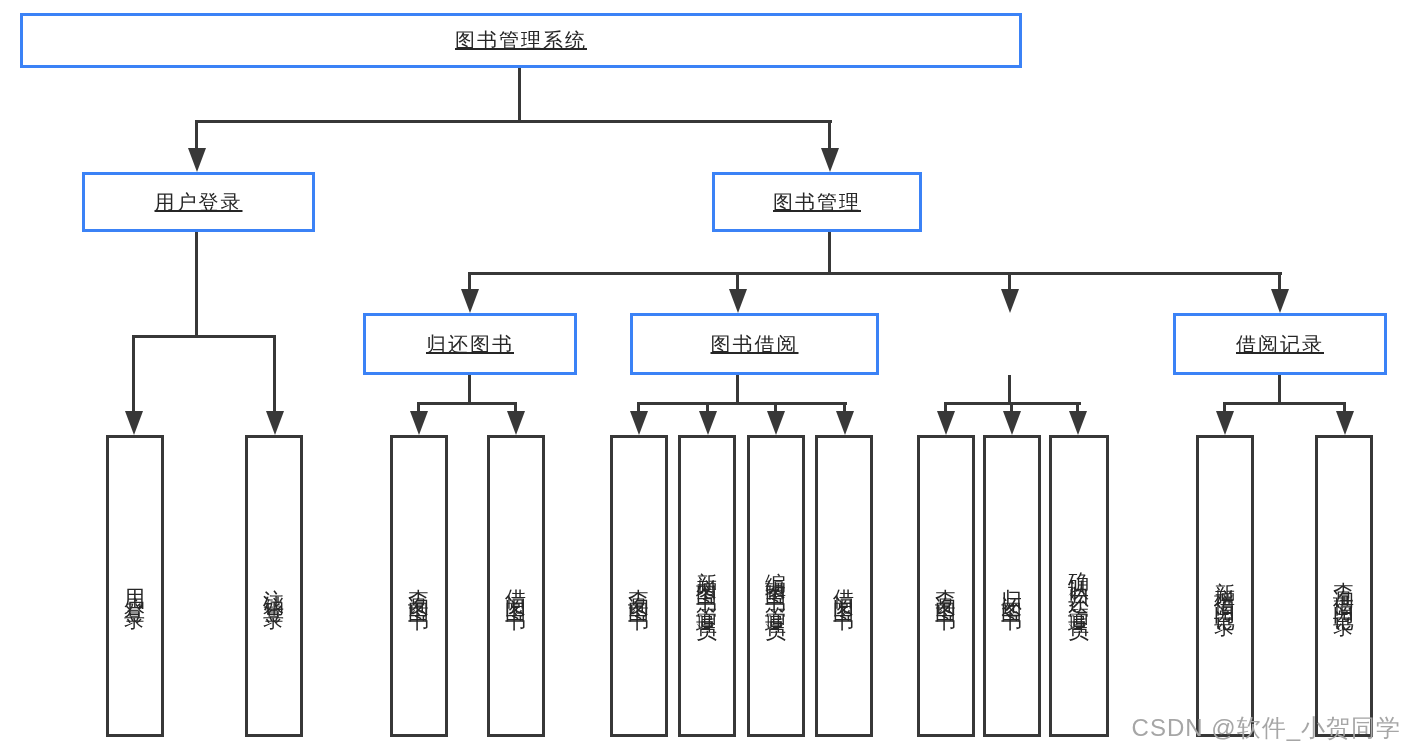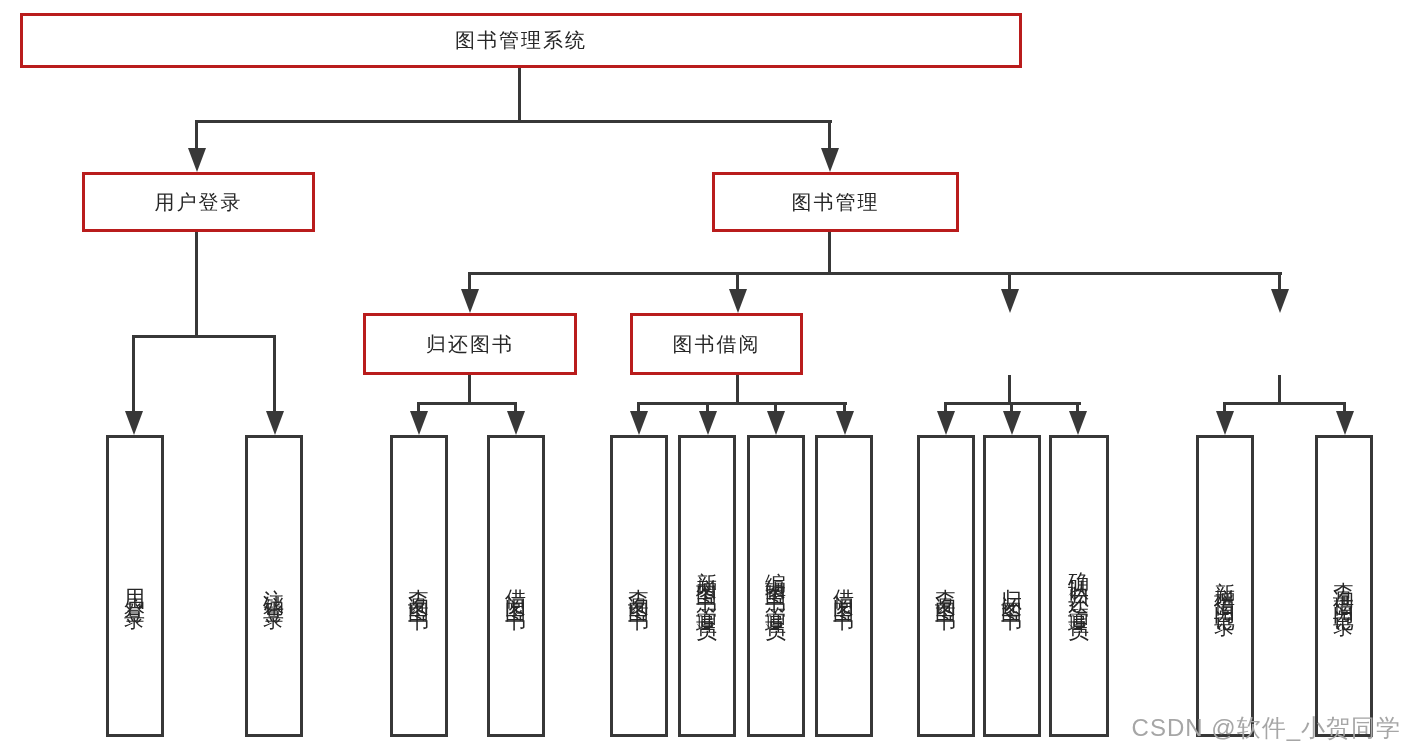--- a/index.html
+++ b/index.html
@@ -3,22 +3,22 @@
 <meta charset="utf-8">
 <style>
   html,body{margin:0;padding:0;background:#ffffff;}
   .canvas{
     position:relative;width:1405px;height:747px;background:#ffffff;
     font-family:"Liberation Sans","DejaVu Sans",sans-serif;
     color:#262626;overflow:hidden;
   }
   .box{
     position:absolute;box-sizing:border-box;background:#ffffff;
-    border:3px solid #b91c1c;display:flex;align-items:center;justify-content:center;
-    font-size:20px;letter-spacing:2px;color:#262626;
+    border:3px solid #3b82f6;display:flex;align-items:center;justify-content:center;
+    font-size:20px;letter-spacing:2px;color:#262626;text-decoration:underline;
   }
   .leaf{
     position:absolute;box-sizing:border-box;background:#ffffff;
     border:3px solid #383838;width:58px;top:435px;height:302px;
     display:flex;align-items:center;justify-content:center;
   }
   .vtext{
     writing-mode:vertical-lr;text-orientation:mixed;
     font-size:21px;letter-spacing:7px;line-height:1;color:#262626;
     white-space:nowrap;
@@ -48,21 +48,21 @@
   <div class="vl" style="left:518px;top:68px;height:52px;"></div>
   <div class="hl" style="left:196px;top:120px;width:636px;"></div>
   <div class="vl" style="left:195px;top:120px;height:32px;"></div>
   <div class="ar" style="left:188px;top:148px;"></div>
   <div class="vl" style="left:828px;top:120px;height:32px;"></div>
   <div class="ar" style="left:821px;top:148px;"></div>
 
   <div class="box" style="left:82px;top:172px;width:233px;height:60px;">
     <span>用户登录</span>
   </div>
-  <div class="box" style="left:712px;top:172px;width:247px;height:60px;">
+  <div class="box" style="left:712px;top:172px;width:210px;height:60px;">
     <span>图书管理</span>
   </div>
 
   <div class="vl" style="left:195px;top:232px;height:103px;"></div>
   <div class="hl" style="left:132px;top:335px;width:144px;"></div>
   <div class="vl" style="left:132px;top:335px;height:80px;"></div>
   <div class="ar" style="left:125px;top:411px;"></div>
   <div class="vl" style="left:273px;top:335px;height:80px;"></div>
   <div class="ar" style="left:266px;top:411px;"></div>
 
@@ -73,22 +73,25 @@
   <div class="vl" style="left:736px;top:272px;height:20px;"></div>
   <div class="ar" style="left:729px;top:289px;"></div>
   <div class="vl" style="left:1008px;top:272px;height:20px;"></div>
   <div class="ar" style="left:1001px;top:289px;"></div>
   <div class="vl" style="left:1278px;top:272px;height:20px;"></div>
   <div class="ar" style="left:1271px;top:289px;"></div>
 
   <div class="box" style="left:363px;top:313px;width:214px;height:62px;">
     <span>归还图书</span>
   </div>
-  <div class="box" style="left:630px;top:313px;width:173px;height:62px;">
+  <div class="box" style="left:630px;top:313px;width:249px;height:62px;">
     <span>图书借阅</span>
+  </div>
+  <div class="box" style="left:1173px;top:313px;width:214px;height:62px;">
+    <span>借阅记录</span>
   </div>
 
   <div class="vl" style="left:468px;top:375px;height:27px;"></div>
   <div class="hl" style="left:417px;top:402px;width:100px;"></div>
   <div class="vl" style="left:417px;top:402px;height:13px;"></div>
   <div class="ar" style="left:410px;top:411px;"></div>
   <div class="vl" style="left:514px;top:402px;height:13px;"></div>
   <div class="ar" style="left:507px;top:411px;"></div>
 
   <div class="vl" style="left:736px;top:375px;height:27px;"></div>

